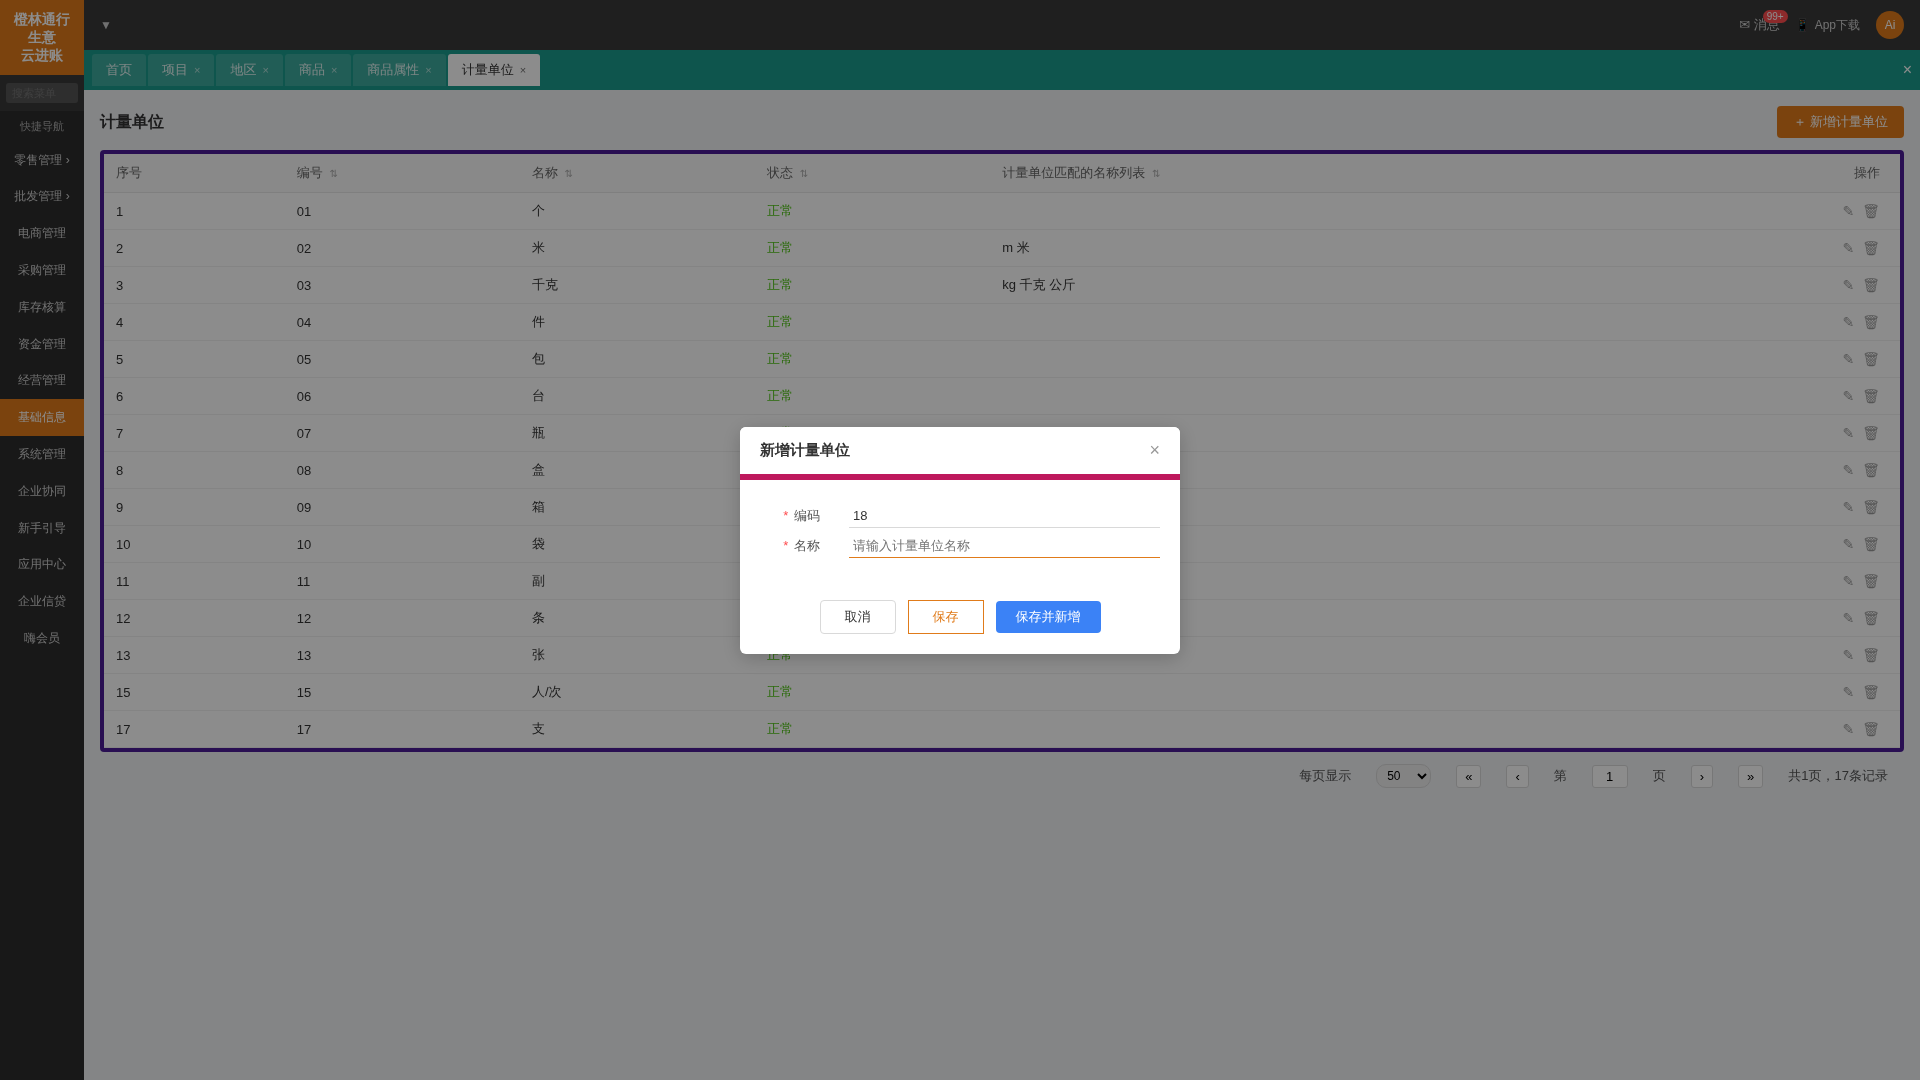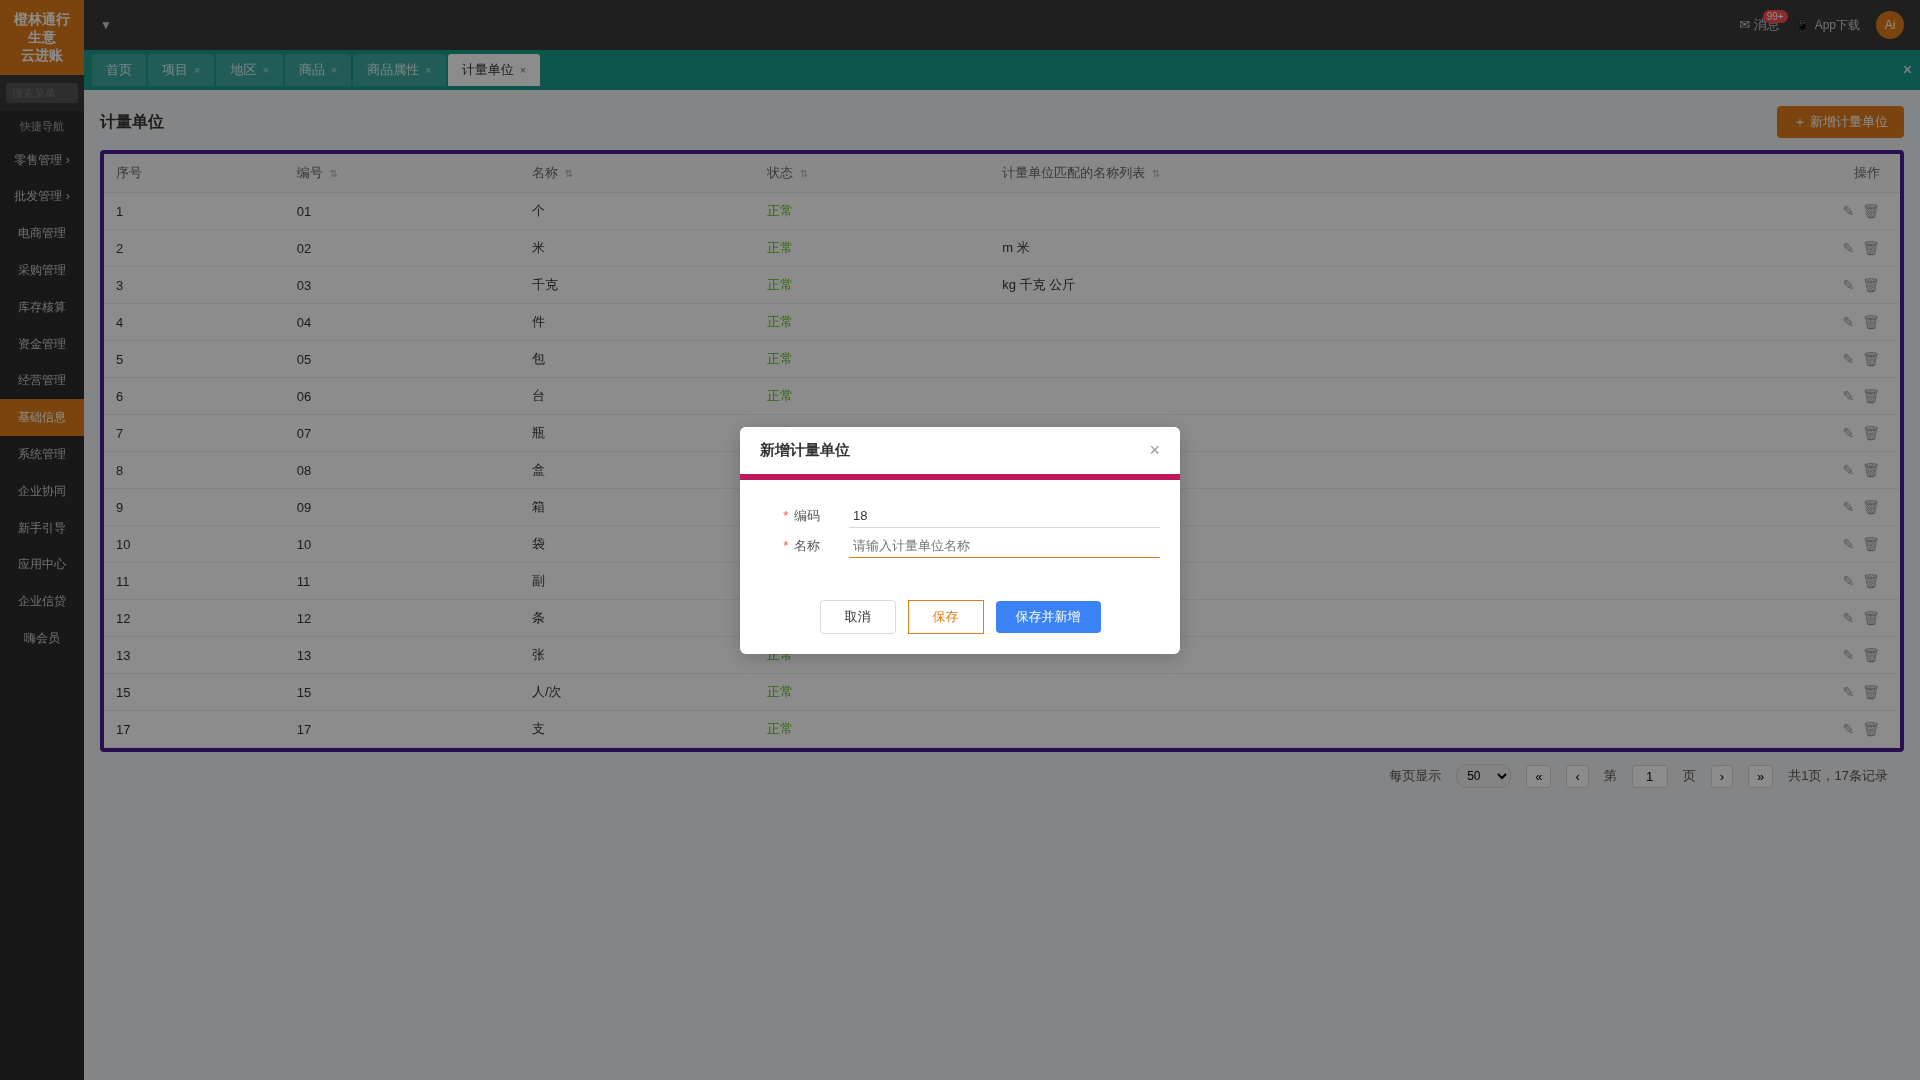--- a/index.html
+++ b/index.html
@@ -180,21 +180,21 @@
     .status-normal { color: #52c41a; }
     .action-icons { display: flex; gap: 8px; }
     .action-icon { color: #999; cursor: pointer; font-size: 14px; }
 
     
     .pagination-row {
       display: flex;
       align-items: center;
       justify-content: flex-end;
       padding: 12px 16px;
-      gap: 15px;
+      gap: 25px;
       font-size: 13px;
       color: #555;
       background: #f0f2f5;
     }
     .pagination-select {
       border: 1px solid #d9d9d9;
       border-radius: 10px;
       padding: 3px 6px;
       font-size: 12px;
     }

